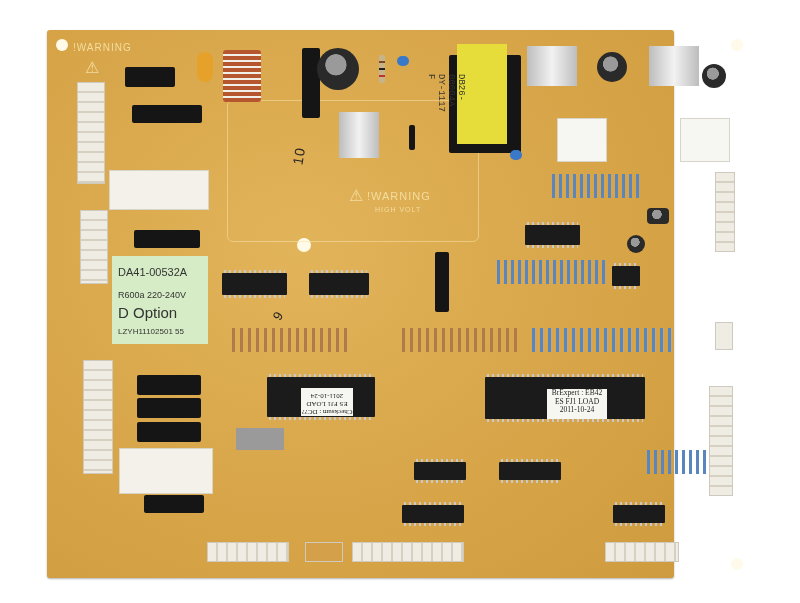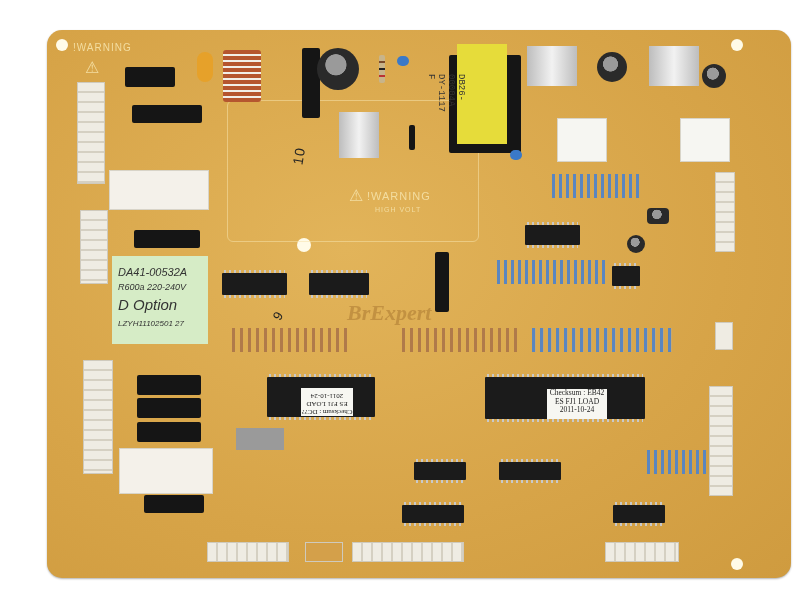--- a/index.html
+++ b/index.html
@@ -1,19 +1,19 @@
 <!DOCTYPE html>
 <html><head>
 <meta charset="utf-8">
 <style>
   html,body{margin:0;padding:0;}
   body{width:800px;height:603px;background:#ffffff;position:relative;overflow:hidden;font-family:"Liberation Sans",sans-serif;}
-  .board{position:absolute;left:47px;top:30px;width:744px;height:548px;background:#d9a84a;
+  .board{position:absolute;left:47px;top:30px;width:627px;height:548px;background:#d9a84a;
     background-image:radial-gradient(ellipse at 40% 40%,#e2b45a 0%,#d7a448 60%,#cf9b3f 100%);
-    border-radius:15px;box-shadow:0 1px 2px rgba(0,0,0,.3);}
+    border-radius:3px;box-shadow:0 1px 2px rgba(0,0,0,.3);}
   .hole{position:absolute;width:12px;height:12px;border-radius:50%;background:#fffbe8;}
   .txt{position:absolute;color:#f3dda0;font-size:9px;letter-spacing:1px;white-space:nowrap;}
   .ic{position:absolute;background:#1b1b1b;border-radius:1px;}
   .ic::before,.ic::after{content:"";position:absolute;left:2px;right:2px;height:3px;
     background:repeating-linear-gradient(90deg,#c9c9c9 0 2px,transparent 2px 5px);}
   .ic::before{top:-3px}.ic::after{bottom:-3px}
   .relay{position:absolute;background:#151515;border-radius:2px;}
   .white{position:absolute;background:#f4f1ea;border:1px solid #d8d4c8;}
   .conn{position:absolute;background:#efece3;border:1px solid #cfcabd;}
   .conn-v{background:repeating-linear-gradient(180deg,#efece3 0 8px,#d5d0c2 8px 10px);}
@@ -71,25 +71,25 @@
   <div class="heatsink" style="left:602px;top:16px;width:50px;height:40px"></div>
   <div class="cap" style="left:655px;top:34px;width:24px;height:24px"></div>
   <div class="heatsink white" style="left:510px;top:88px;width:48px;height:42px"></div>
   <div class="heatsink white" style="left:633px;top:88px;width:48px;height:42px"></div>
 
   <div class="conn conn-v" style="left:30px;top:52px;width:26px;height:100px"></div>
   <div class="relay" style="left:85px;top:75px;width:70px;height:18px"></div>
   <div class="white" style="left:62px;top:140px;width:98px;height:38px"></div>
   <div class="conn conn-v" style="left:33px;top:180px;width:26px;height:72px"></div>
   <div class="relay" style="left:87px;top:200px;width:66px;height:18px"></div>
-  <div class="green" style="left:65px;top:226px;width:96px;height:88px;padding:6px 4px 0 6px;box-sizing:border-box;font-style:italic;">
+  <div class="green" style="left:65px;top:226px;width:96px;height:88px;padding:6px 4px 0 6px;box-sizing:border-box;">
     <div style="font-size:11px;margin-top:4px">DA41-00532A</div>
-    <div style="font-size:9px;margin-top:4px">R600a 220-240V</div>
+    <div style="font-size:9px;margin-top:12px">R600a 220-240V</div>
     <div style="font-size:15px;margin-top:4px">D Option</div>
-    <div style="font-size:8px;margin-top:6px">LZYH11102501 27</div>
+    <div style="font-size:8px;margin-top:6px">LZYH11102501 55</div>
   </div>
   <div class="conn conn-v" style="left:36px;top:330px;width:28px;height:112px"></div>
   <div class="relay" style="left:90px;top:345px;width:64px;height:20px"></div>
   <div class="relay" style="left:90px;top:368px;width:64px;height:20px"></div>
   <div class="relay" style="left:90px;top:392px;width:64px;height:20px"></div>
   <div class="white" style="left:72px;top:418px;width:92px;height:44px"></div>
   <div class="relay" style="left:97px;top:465px;width:60px;height:18px"></div>
 
   <div class="ic" style="left:175px;top:243px;width:65px;height:22px"></div>
   <div class="ic" style="left:262px;top:243px;width:60px;height:22px"></div>
@@ -109,30 +109,29 @@
   <div style="position:absolute;left:600px;top:420px;width:60px;height:24px;background:repeating-linear-gradient(90deg,#5a86c0 0 3px,transparent 3px 7px)"></div>
 
   <div class="ic" style="left:220px;top:347px;width:108px;height:40px"></div>
   <div class="label" style="left:254px;top:358px;width:52px;height:28px;font-size:7px;transform:rotate(180deg)">
     <div>Checksum : DC??</div>
     <div>ES FJ1 LOAD</div>
     <div>2011-10-24</div>
   </div>
   <div class="ic" style="left:438px;top:347px;width:160px;height:42px"></div>
   <div class="label" style="left:500px;top:359px;width:60px;height:30px;font-size:7.5px">
-    <div>Checksum : EB42</div>
+    <div>BrExpert : EB42</div>
     <div>ES FJ1 LOAD</div>
     <div>2011-10-24</div>
   </div>
   <div class="heatsink" style="left:189px;top:398px;width:48px;height:22px;background:#9a9a9a"></div>
   <div class="conn conn-v" style="left:662px;top:356px;width:22px;height:108px"></div>
 
   <div class="ic" style="left:367px;top:432px;width:52px;height:18px"></div>
   <div class="ic" style="left:452px;top:432px;width:62px;height:18px"></div>
   <div class="ic" style="left:355px;top:475px;width:62px;height:18px"></div>
   <div class="ic" style="left:566px;top:475px;width:52px;height:18px"></div>
 
   <div class="conn conn-h" style="left:160px;top:512px;width:80px;height:18px"></div>
   <div class="conn" style="left:258px;top:512px;width:36px;height:18px;background:#d4a04a"></div>
   <div class="conn conn-h" style="left:305px;top:512px;width:110px;height:18px"></div>
   <div class="conn conn-h" style="left:558px;top:512px;width:72px;height:18px"></div>
-  <div style="position:absolute;left:300px;top:270px;color:rgba(140,90,30,.35);font-size:22px;font-style:italic;font-weight:bold;font-family:'Liberation Serif',serif">BrExpert</div>
 </div>
 
 </body></html>

